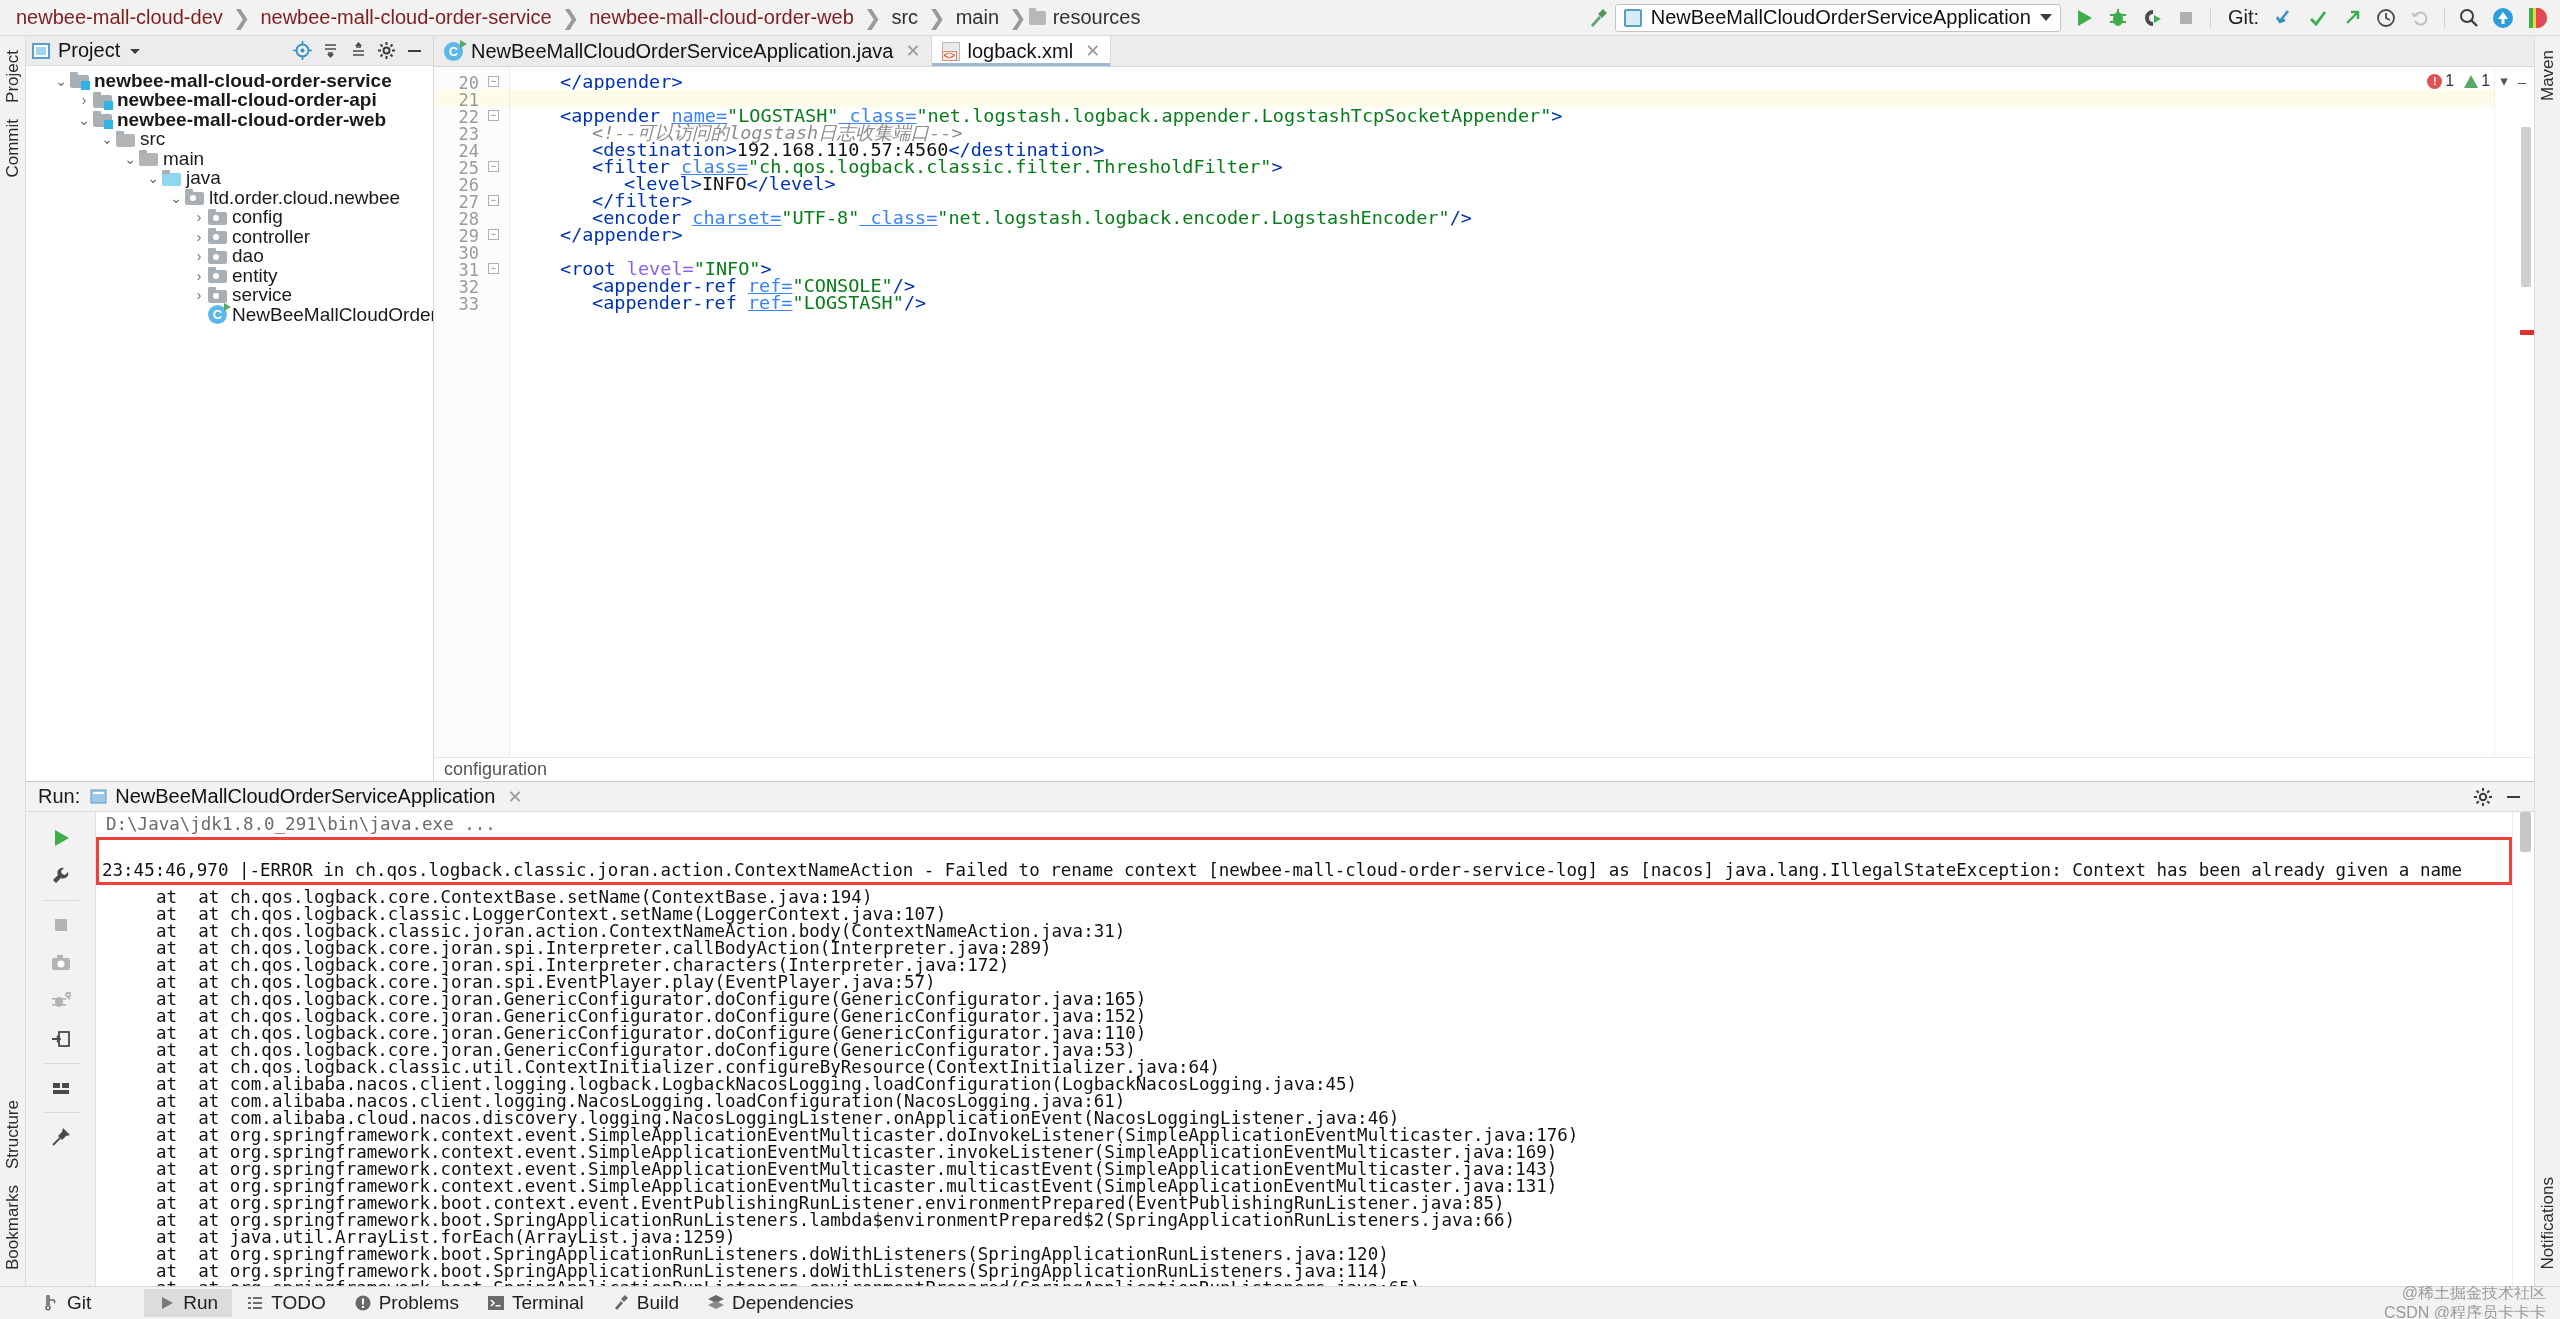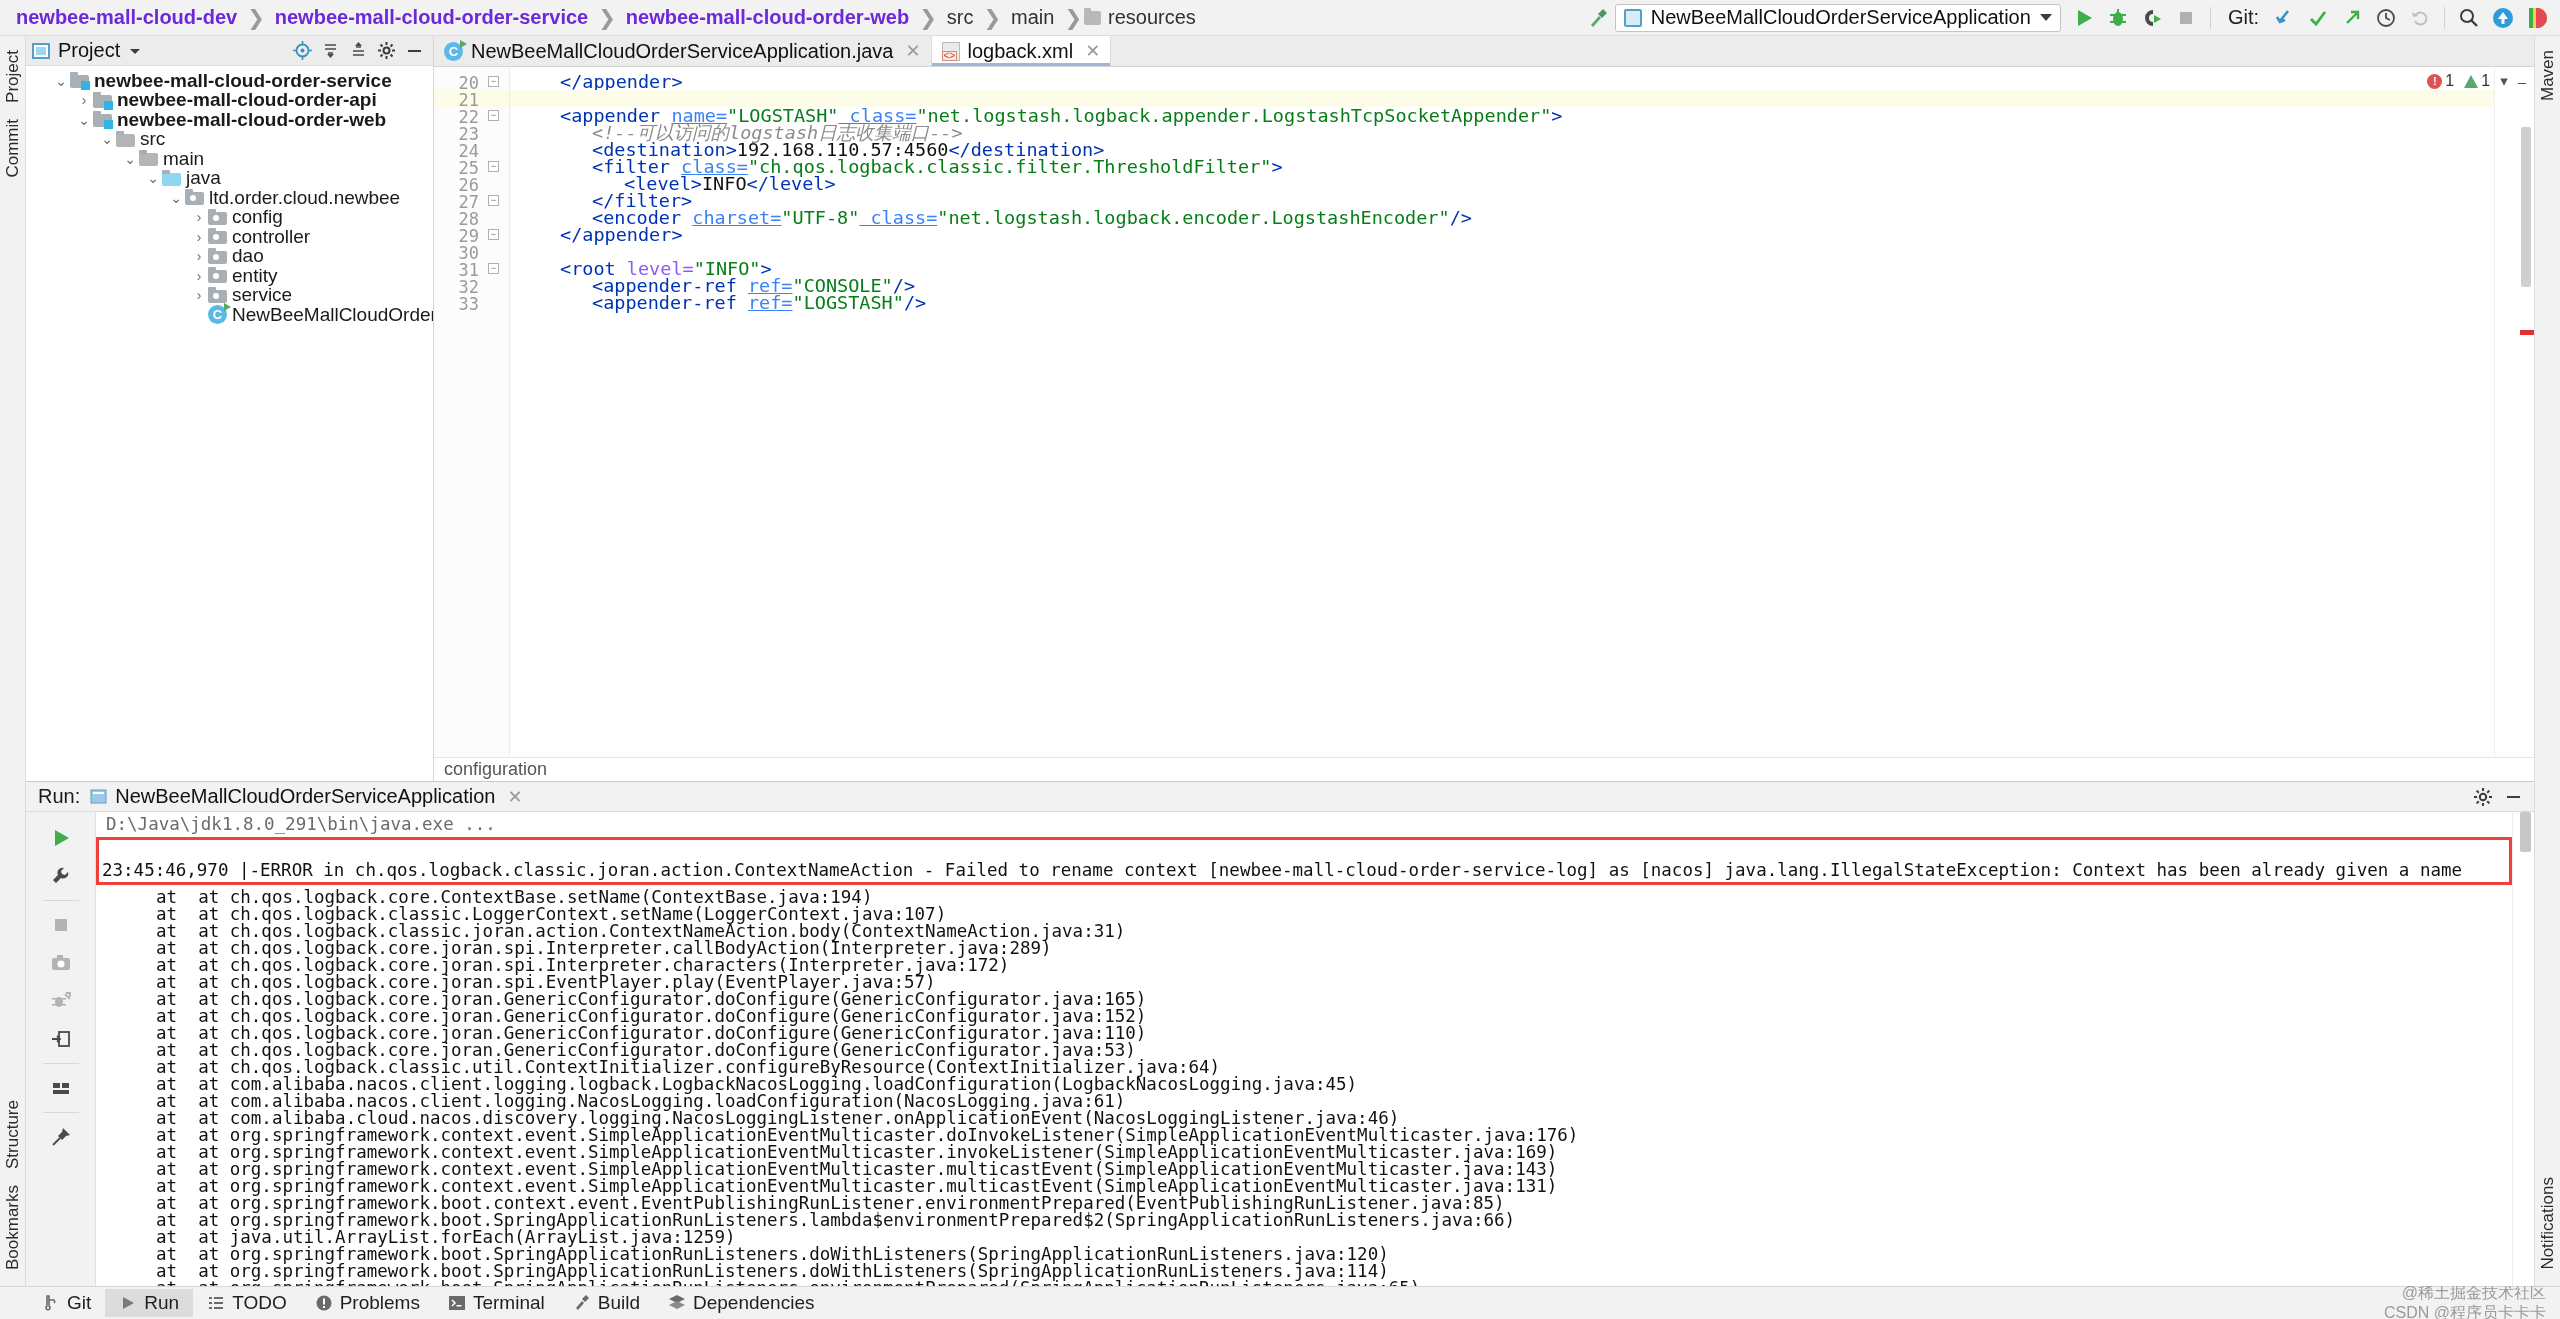--- a/index.html
+++ b/index.html
@@ -12,21 +12,21 @@
     -webkit-font-smoothing: antialiased;
   }
   .app { position:relative; width:2560px; height:1319px; display:flex; flex-direction:column; background:#f2f2f2; }
 
   
   .topbar {
     height:36px; min-height:36px; display:flex; align-items:center;
     background:#f2f2f2; border-bottom:1px solid #dcdcdc; padding-left:8px;
   }
   .crumbs { display:flex; align-items:center; gap:0px; }
-  .crumb { font-size:20px; font-weight:bold; color:#6d28d9; padding:0 8px; white-space:nowrap;}
+  .crumb { font-size:20px; font-weight:normal; color:#7f1d1d; padding:0 8px; white-space:nowrap;}
   .crumb.light { font-weight:normal; color:#313131; }
   .crumb-sep { color:#9a9a9a; font-size:21px; padding:0 2px; }
   .crumb-ico { width:17px;height:14px;display:inline-block; background:#b8b8b8; border-radius:2px 2px 2px 2px; position:relative; margin-right:7px; vertical-align:-2px;}
   .crumb-ico:after{content:"";position:absolute;left:0;top:-3px;width:7px;height:4px;background:#b8b8b8;border-radius:1px;}
   .crumb-wrap{display:flex;align-items:center;}
   .topbar-right { margin-left:auto; display:flex; align-items:center; gap:0px; padding-right:6px; }
   .tb-ico { width:34px;height:30px; display:flex;align-items:center;justify-content:center; }
   .runcfg {
     display:flex;align-items:center;gap:9px;
     border:1px solid #c4c4c4;border-radius:3px;background:#fff;
@@ -124,21 +124,21 @@
   .console{flex:1;position:relative;overflow:hidden;background:#fff;font-family:"DejaVu Sans Mono",monospace;font-size:17.5px;color:#111;}
   .conline{position:absolute;white-space:pre;height:17px;line-height:17px;}
   .cmdline{color:#6b6b6b;}
   .errbox{position:absolute;border:3px solid #f0403a;background:#fff;}
   .run-scroll-col{width:22px;min-width:22px;background:#fff;position:relative;border-left:1px solid #ededed;}
   .rs-thumb{position:absolute;top:0;right:3px;width:11px;height:40px;background:#c7c7c7;border-radius:2px;}
 
   
   .status{height:33px;min-height:33px;display:flex;align-items:center;background:#f2f2f2;border-top:1px solid #d8d8d8;padding-left:28px;gap:0;}
   .st-item{display:flex;align-items:center;gap:7px;font-size:19px;color:#1f1f1f;padding:3px 14px;}
-  .st-item.sel{background:#dcdcdc;}
+  .st-item.sel{background:#dcdcdc;margin-left:39px;}
   .watermark{margin-left:auto;display:flex;flex-direction:column;align-items:flex-end;padding-right:14px;font-size:16px;color:#9a9a9a;line-height:1.25;}
 
   
   svg{display:block;}
 </style>
 </head>
 <body>
 
 <div class="app">
 

